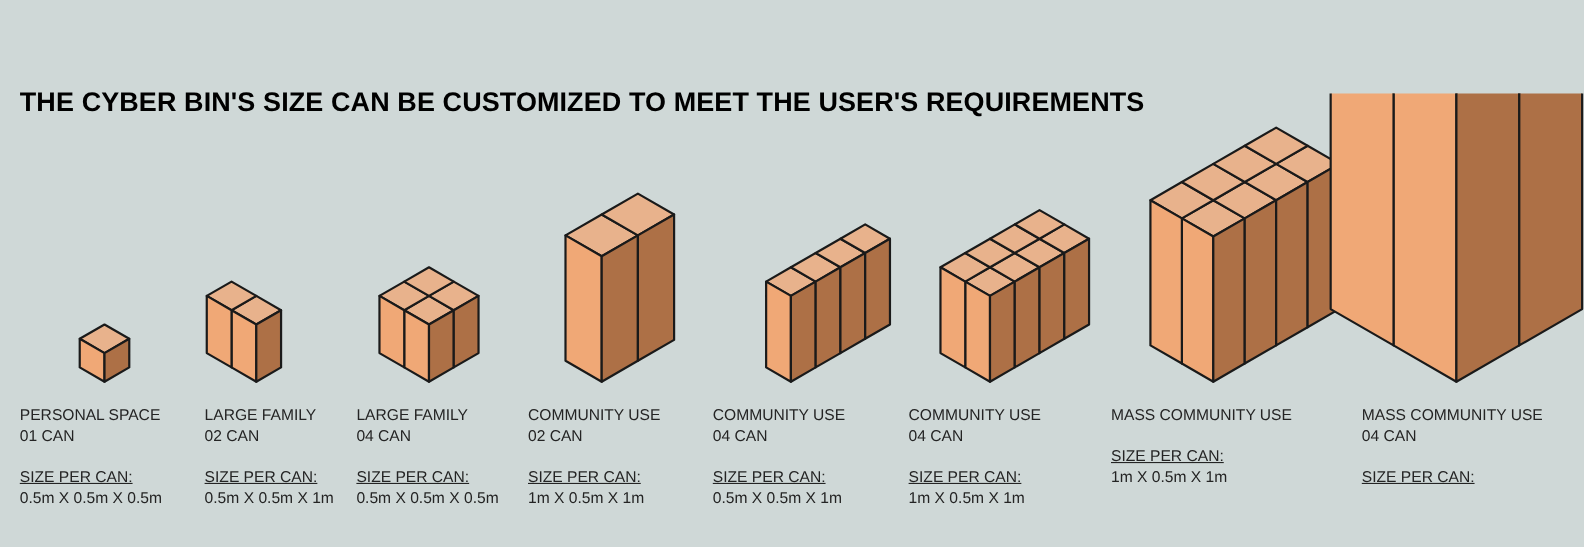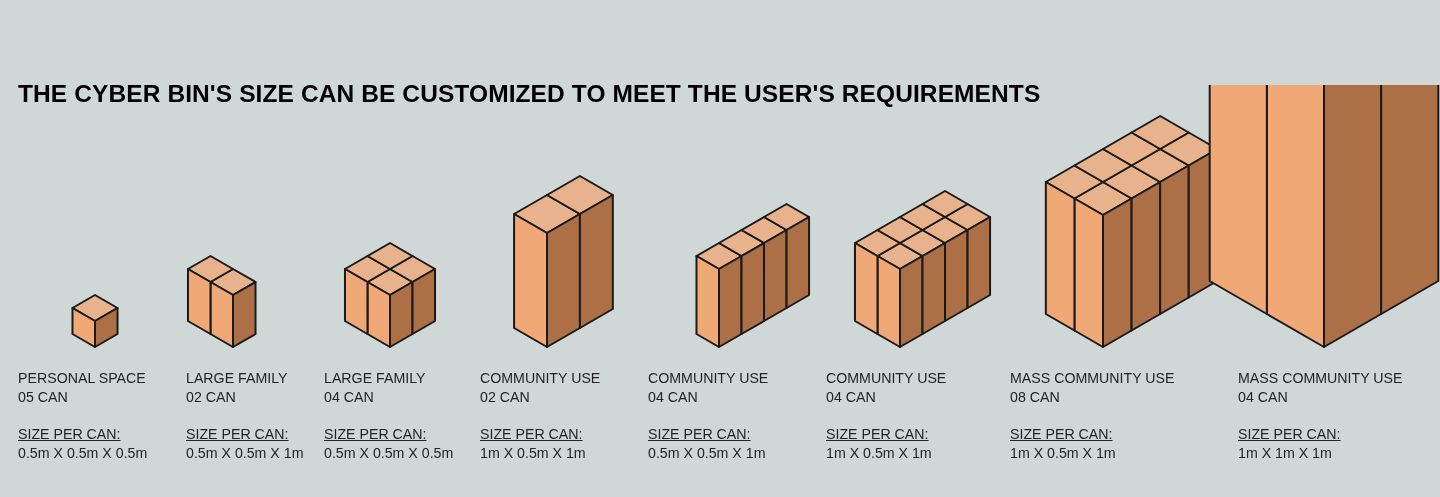--- a/index.html
+++ b/index.html
@@ -141,21 +141,21 @@
       <polygon points="1324.00,-2.00 1266.84,-35.00 1266.84,229.00 1324.00,262.00" fill="#f0a876" stroke="#1a1a1a" stroke-width="2" stroke-linejoin="round"></polygon>
       <polygon points="1266.84,-35.00 1209.69,-68.00 1209.69,196.00 1266.84,229.00" fill="#f0a876" stroke="#1a1a1a" stroke-width="2" stroke-linejoin="round"></polygon>
       <polygon points="1324.00,-2.00 1381.16,-35.00 1381.16,229.00 1324.00,262.00" fill="#ad7046" stroke="#1a1a1a" stroke-width="2" stroke-linejoin="round"></polygon>
       <polygon points="1381.16,-35.00 1438.31,-68.00 1438.31,196.00 1381.16,229.00" fill="#ad7046" stroke="#1a1a1a" stroke-width="2" stroke-linejoin="round"></polygon>
     </svg>
   </div>
 
 <div id="caption-row">
     <div class="caption-block" style="left: 18px;">
       <span class="caption-use">PERSONAL SPACE</span>
-      <span class="caption-count">05 CAN</span>
+      <span class="caption-count">01 CAN</span>
       <span class="caption-spacer"></span>
       <span class="caption-sizelabel">SIZE PER CAN:</span>
       <span class="caption-sizevalue">0.5m X 0.5m X 0.5m</span>
     </div>
     <div class="caption-block" style="left: 186px;">
       <span class="caption-use">LARGE FAMILY</span>
       <span class="caption-count">02 CAN</span>
       <span class="caption-spacer"></span>
       <span class="caption-sizelabel">SIZE PER CAN:</span>
       <span class="caption-sizevalue">0.5m X 0.5m X 1m</span>
@@ -183,25 +183,23 @@
     </div>
     <div class="caption-block" style="left: 826px;">
       <span class="caption-use">COMMUNITY USE</span>
       <span class="caption-count">04 CAN</span>
       <span class="caption-spacer"></span>
       <span class="caption-sizelabel">SIZE PER CAN:</span>
       <span class="caption-sizevalue">1m X 0.5m X 1m</span>
     </div>
     <div class="caption-block" style="left: 1010px;">
       <span class="caption-use">MASS COMMUNITY USE</span>
-      <span class="caption-count">08 CAN</span>
       <span class="caption-spacer"></span>
       <span class="caption-sizelabel">SIZE PER CAN:</span>
       <span class="caption-sizevalue">1m X 0.5m X 1m</span>
     </div>
     <div class="caption-block" style="left: 1238px;">
       <span class="caption-use">MASS COMMUNITY USE</span>
       <span class="caption-count">04 CAN</span>
       <span class="caption-spacer"></span>
       <span class="caption-sizelabel">SIZE PER CAN:</span>
-      <span class="caption-sizevalue">1m X 1m X 1m</span>
     </div>
   </div>
 
 </body></html>

